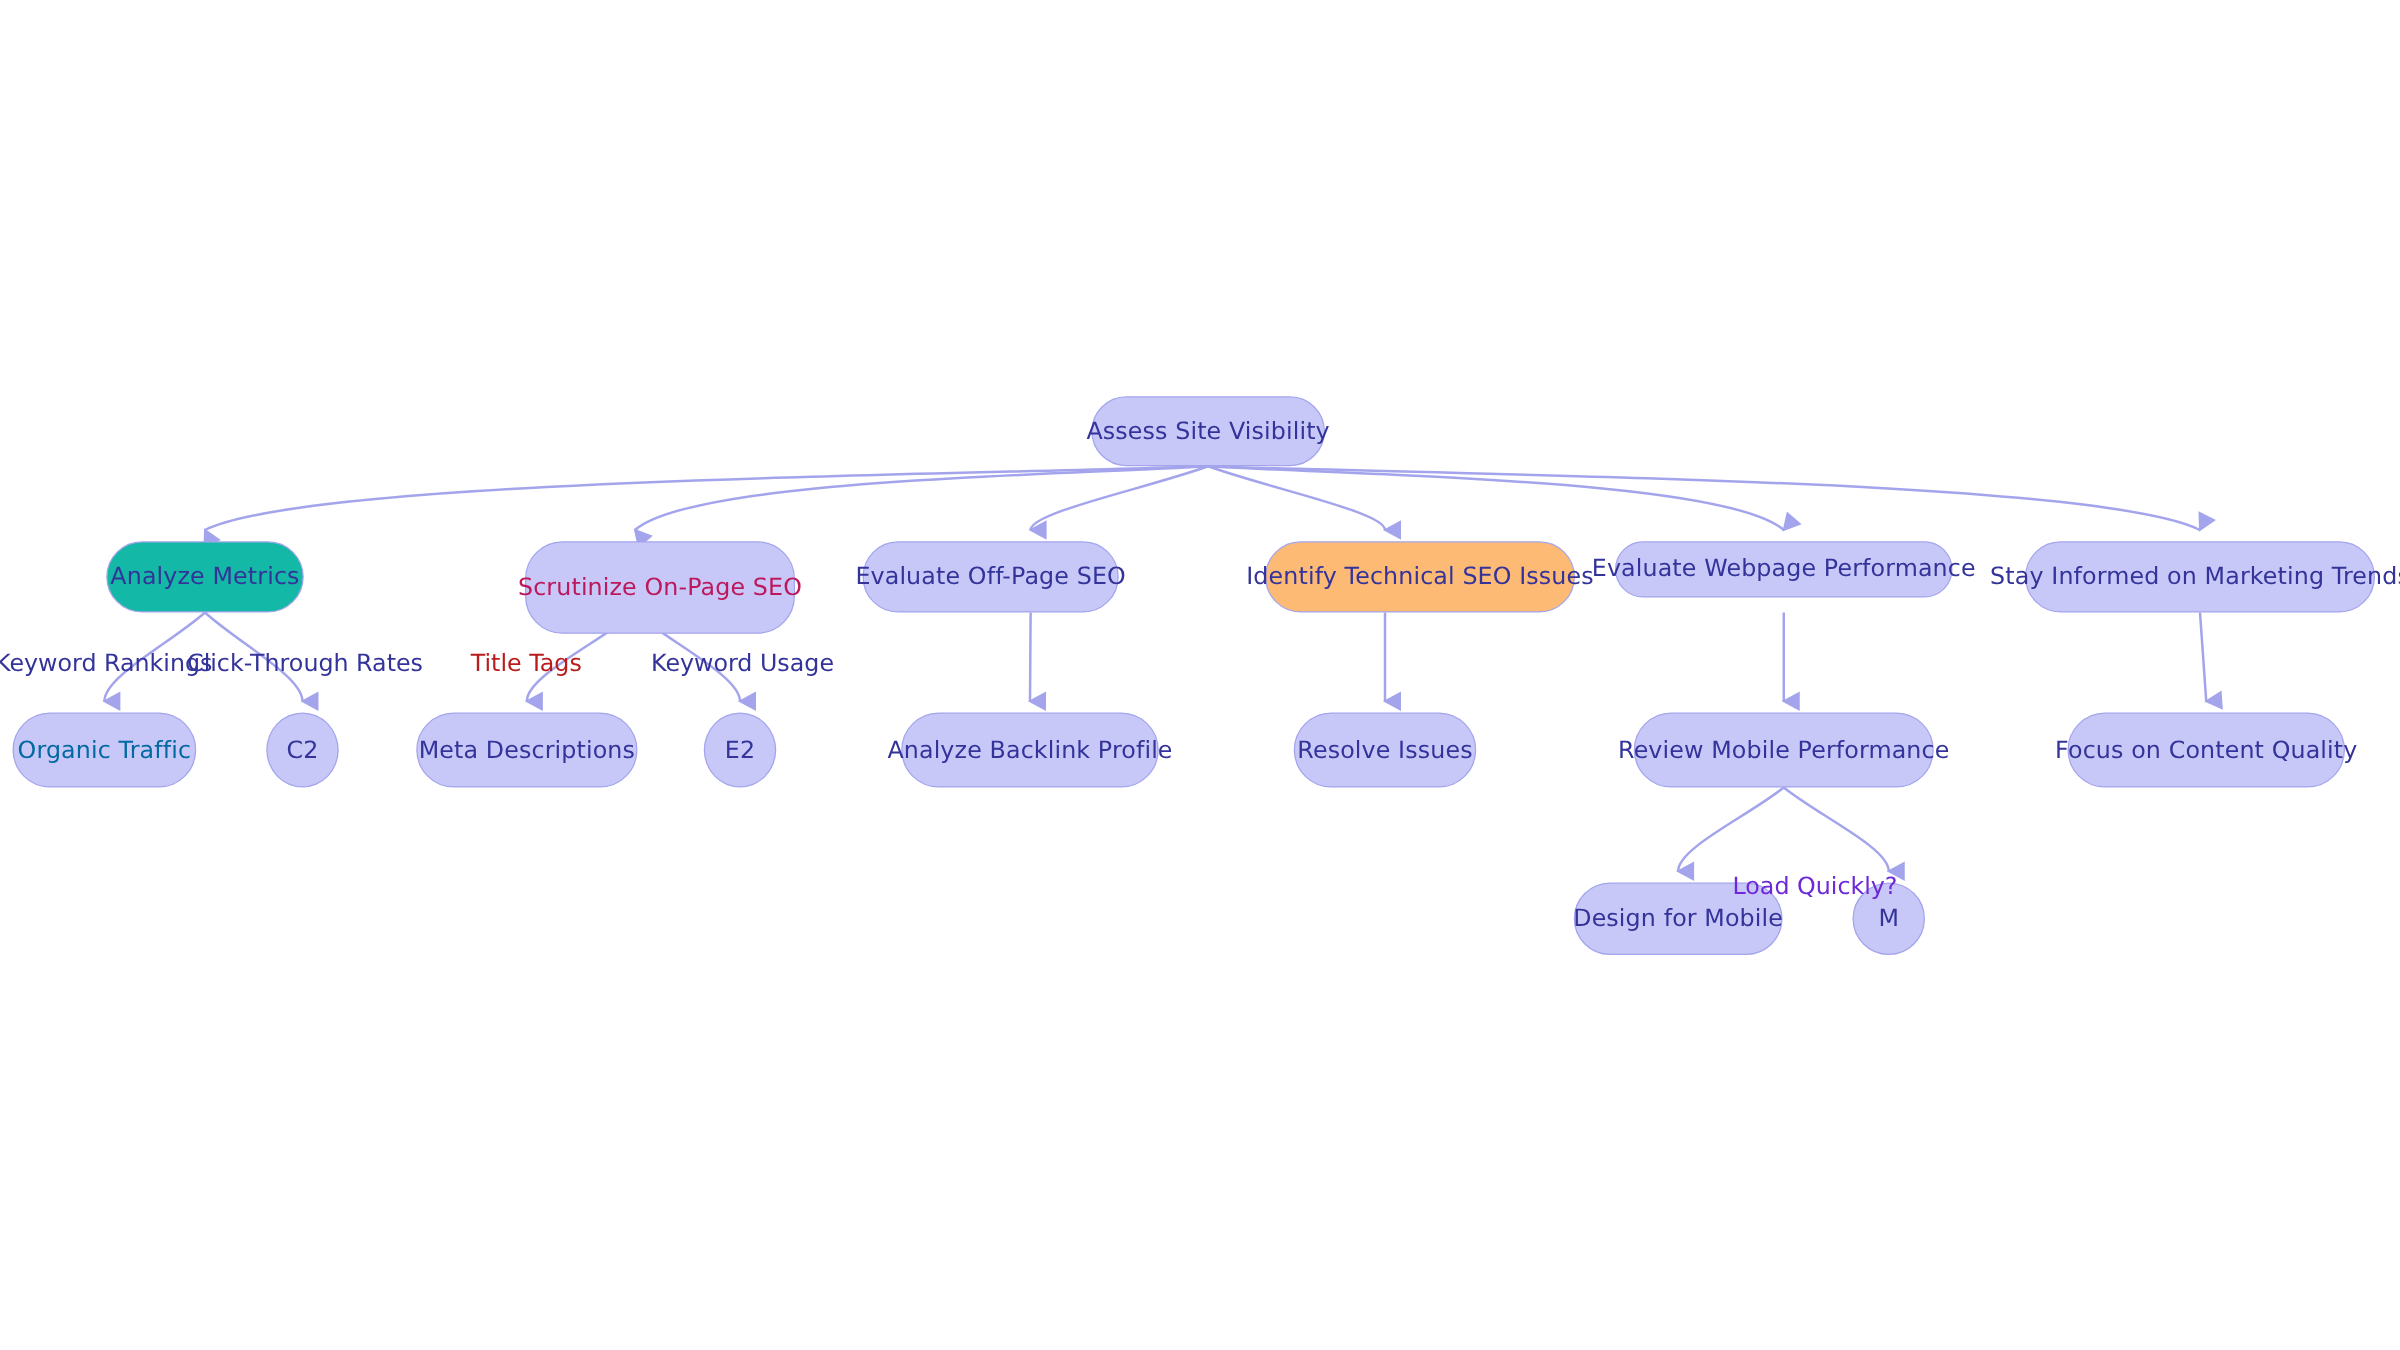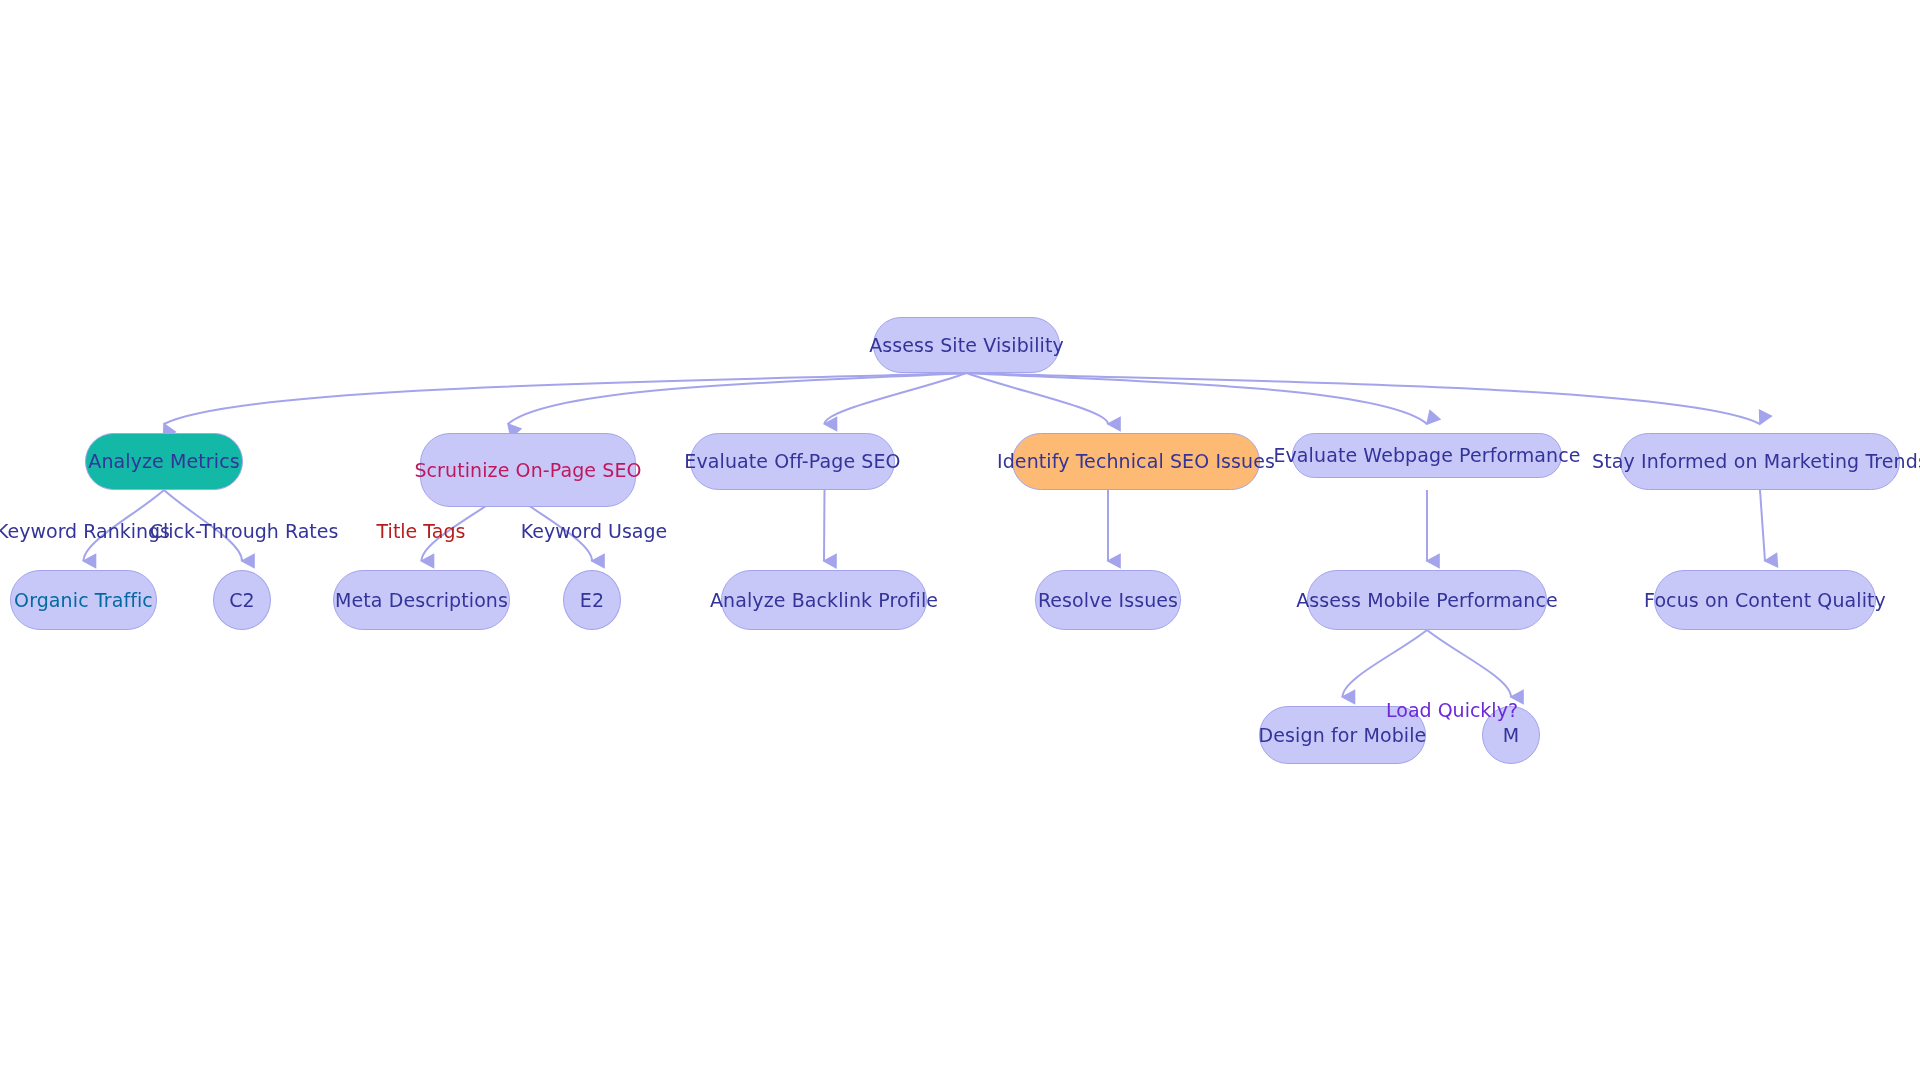--- a/index.html
+++ b/index.html
@@ -128,21 +128,21 @@
       <div class="node round" style="left: 563px; top: 570px; width: 58px; height: 60px; background: rgb(199, 200, 248); border-color: rgb(163, 164, 236); color: rgb(51, 51, 154);">
         <span class="node-label">E2</span>
       </div>
       <div class="node pill" style="left: 721px; top: 570px; width: 206px; height: 60px; background: rgb(199, 200, 248); border-color: rgb(163, 164, 236); color: rgb(51, 51, 154);">
         <span class="node-label">Analyze Backlink Profile</span>
       </div>
       <div class="node pill" style="left: 1035px; top: 570px; width: 146px; height: 60px; background: rgb(199, 200, 248); border-color: rgb(163, 164, 236); color: rgb(51, 51, 154);">
         <span class="node-label">Resolve Issues</span>
       </div>
       <div class="node pill" style="left: 1307px; top: 570px; width: 240px; height: 60px; background: rgb(199, 200, 248); border-color: rgb(163, 164, 236); color: rgb(51, 51, 154);">
-        <span class="node-label">Assess Mobile Performance</span>
+        <span class="node-label">Review Mobile Performance</span>
       </div>
       <div class="node pill" style="left: 1654px; top: 570px; width: 222px; height: 60px; background: rgb(199, 200, 248); border-color: rgb(163, 164, 236); color: rgb(51, 51, 154);">
         <span class="node-label">Focus on Content Quality</span>
       </div>
       <div class="node pill" style="left: 1259px; top: 706px; width: 167px; height: 58px; background: rgb(199, 200, 248); border-color: rgb(163, 164, 236); color: rgb(51, 51, 154);">
         <span class="node-label">Design for Mobile</span>
       </div>
       <div class="node round" style="left: 1482px; top: 706px; width: 58px; height: 58px; background: rgb(199, 200, 248); border-color: rgb(163, 164, 236); color: rgb(51, 51, 154);">
         <span class="node-label">M</span>
       </div>

